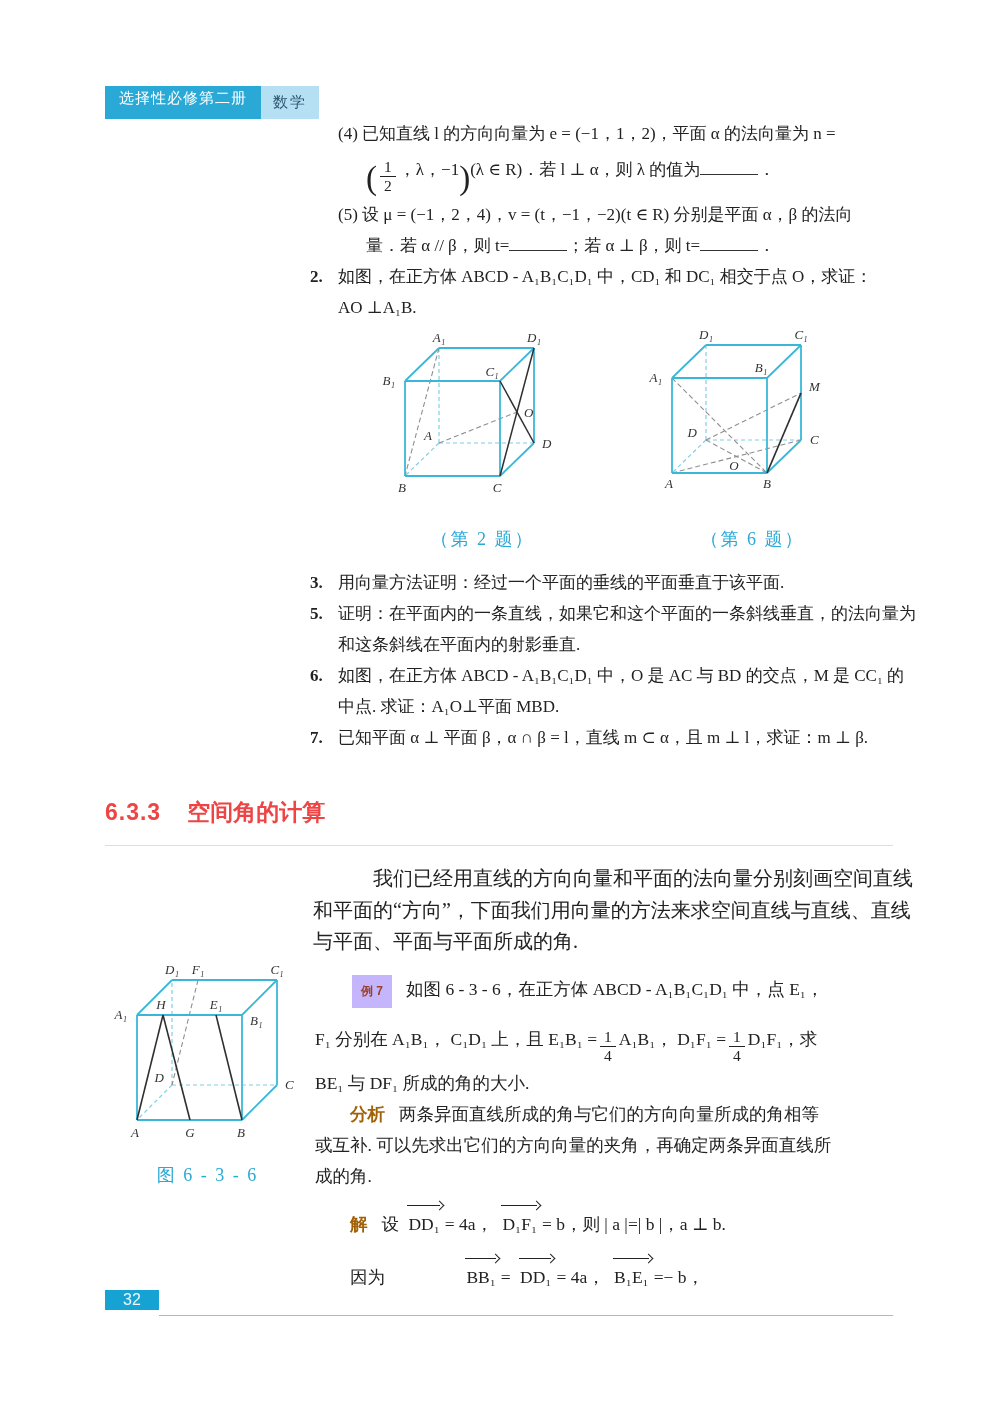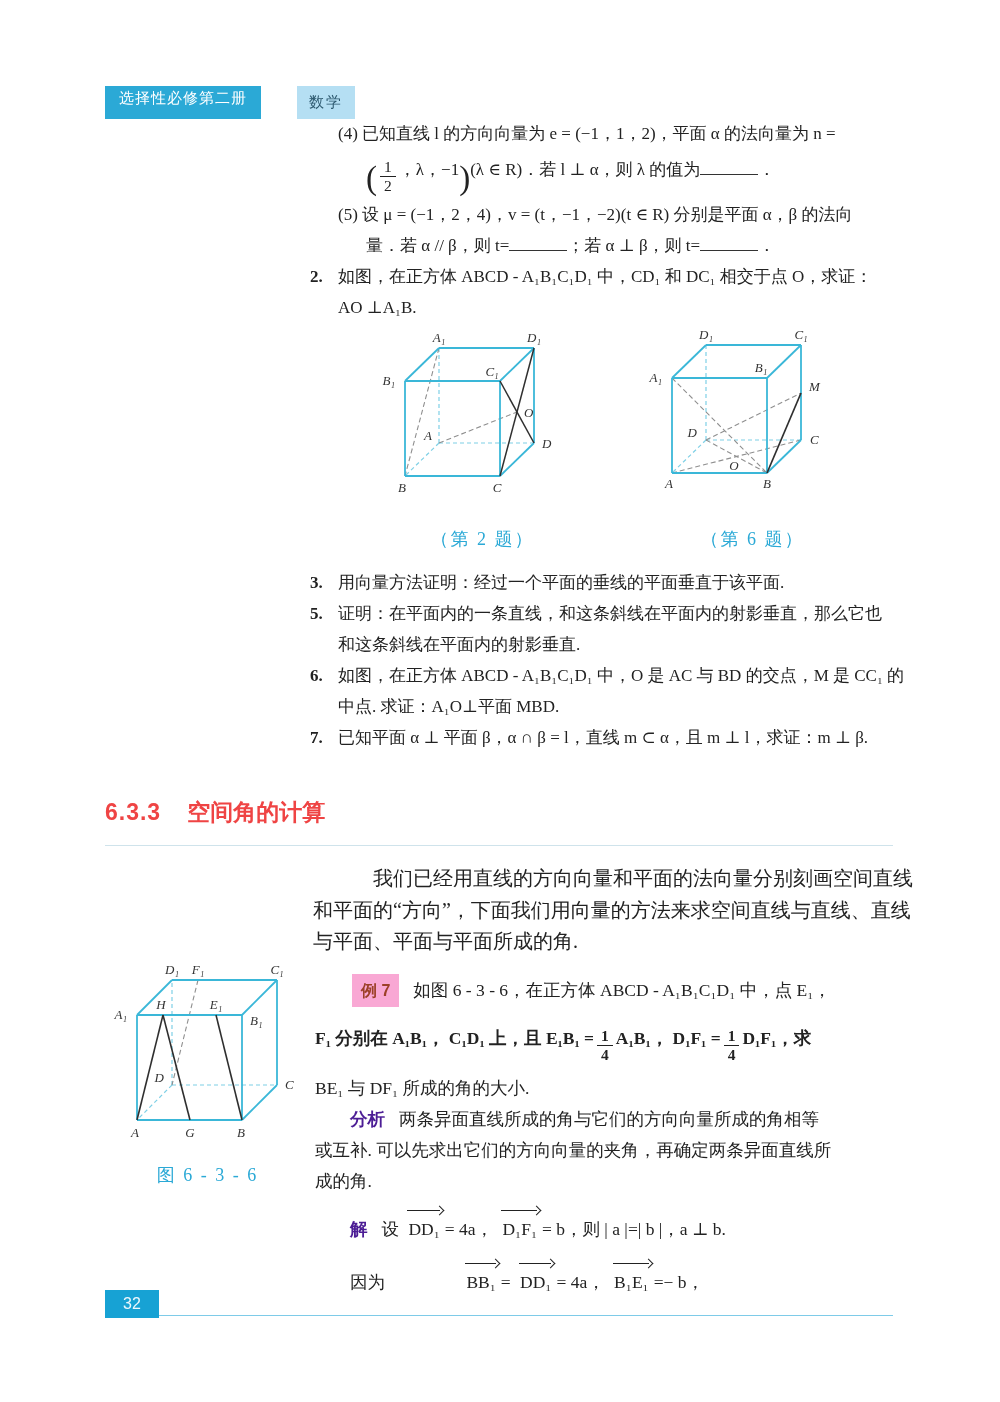--- a/index.html
+++ b/index.html
@@ -1,21 +1,21 @@
 <!DOCTYPE html>
 <html><head>
 <meta charset="utf-8">
 <style>
   * { margin:0; padding:0; box-sizing:border-box; }
   html,body { width:1000px; height:1402px; background:#fff; overflow:hidden; position:relative;
     font-family:"Liberation Serif","DejaVu Serif",serif; color:#222; }
   .abs { position:absolute; }
 
   
-  #header { left:105px; top:86px; display:flex; font-family:"Liberation Sans","DejaVu Sans",sans-serif; font-size:15px;gap:36px; }
+  #header { left:105px; top:86px; display:flex; font-family:"Liberation Sans","DejaVu Sans",sans-serif; font-size:15px; }
   .hdr-series { background:#2ba9d6; color:#fff; padding:3px 14px; letter-spacing:1px; }
   .hdr-subject { background:#b5dff3; color:#2c586e; padding:7px 12px; letter-spacing:2px; }
 
   
   #problems { left:310px; top:118px; width:615px; font-size:17px; line-height:31px; }
   #problems .line { white-space:nowrap; }
   .num { display:inline-block; width:28px; font-weight:bold; }
   .sub { padding-left:28px; }
   .cont { padding-left:56px; }
   .cont2 { padding-left:28px; }
@@ -43,39 +43,39 @@
   #intro { left:313px; top:863px; width:600px; font-size:20px; line-height:31.5px; }
   #intro .indent { text-indent:2em;text-align:right; }
   #intro .line { white-space:nowrap; }
 
   
   #fig636 { left:110px; top:948px; width:195px; text-align:center; }
 
   
   #example { left:315px; top:974px; width:605px; font-size:17.5px; line-height:31px; }
   #example .line { white-space:nowrap; }
-  .badge { display:inline-block; background:#f9a8d4; color:#9c4027; font-weight:bold;
-    font-family:"Liberation Sans","DejaVu Sans",sans-serif; font-size:16px;
+  .badge { display:inline-block; background:#c4b5fd; color:#9c4027; font-weight:bold;
+    font-family:"Liberation Sans","DejaVu Sans",sans-serif; font-size:12px;
     padding:1px 9px; margin:0 14px 0 37px; }
-  .ex-frac-line { margin-top:16px; margin-bottom:8px;font-weight:bold; }
-  .cyan-label { color:#4c1d95; font-family:"Liberation Sans","DejaVu Sans",sans-serif; font-weight:bold; }
+  .ex-frac-line { margin-top:16px; margin-bottom:2px; }
+  .cyan-label { color:#a16207; font-family:"Liberation Sans","DejaVu Sans",sans-serif; font-weight:bold; }
   .ana-first { text-indent:2em; }
   .ana-label { margin-right:14px; }
 
   .sol-line { margin-top:17px; padding-left:35px; }
   .because-line { margin-top:22px; padding-left:35px; }
   .because-gap { display:inline-block; width:72px; }
 
   .vec { position:relative; display:inline-block; padding:0 3px; margin:0 2px; font-style:normal; }
   .vec::before { content:""; position:absolute; left:2px; right:3px; top:-4px; border-top:1.3px solid #222; }
   .vec::after { content:""; position:absolute; right:0; top:-7px; width:6px; height:6px;
     border-top:1.3px solid #222; border-right:1.3px solid #222; transform:rotate(45deg); }
 
   
-  #footer-box { left:105px; top:1290px; width:54px; height:28px; background:#17a2d4; color:#eef8fd;
+  #footer-box { left:105px; top:1290px; width:54px; height:20px; background:#17a2d4; color:#eef8fd;
     font-family:"Liberation Sans","DejaVu Sans",sans-serif; font-size:16px;
     display:flex; align-items:center; justify-content:center; }
   #footer-line { left:159px; top:1314.5px; width:734px; border-top:1.5px solid #7ecbe8; }
 </style>
 </head>
 <body>
 
 <div id="header" class="abs">
   <div class="hdr-series">选择性必修第二册</div>
   <div class="hdr-subject">数学</div>
@@ -190,21 +190,21 @@
         </g>
       </svg>
       <div class="figcap">（第 6 题）</div>
     </div>
   </div>
 
   <div class="line">
     <span class="num">3.</span><span>用向量方法证明：经过一个平面的垂线的平面垂直于该平面.</span>
   </div>
   <div class="line">
-    <span class="num">5.</span><span>证明：在平面内的一条直线，和这条斜线在平面内的射影垂直，那么它也</span>
+    <span class="num">5.</span><span>证明：在平面内的一条直线，如果它和这个平面的一条斜线垂直，的法向量为</span>
   </div>
   <div class="line cont2">
     <span>和这条斜线在平面内的射影垂直.</span>
   </div>
   <div class="line">
     <span class="num">6.</span><span>如图，在正方体 ABCD - A₁B₁C₁D₁ 中，O 是 AC 与 BD 的交点，M 是 CC₁ 的</span>
   </div>
   <div class="line cont2">
     <span>中点. 求证：A₁O⊥平面 MBD.</span>
   </div>

